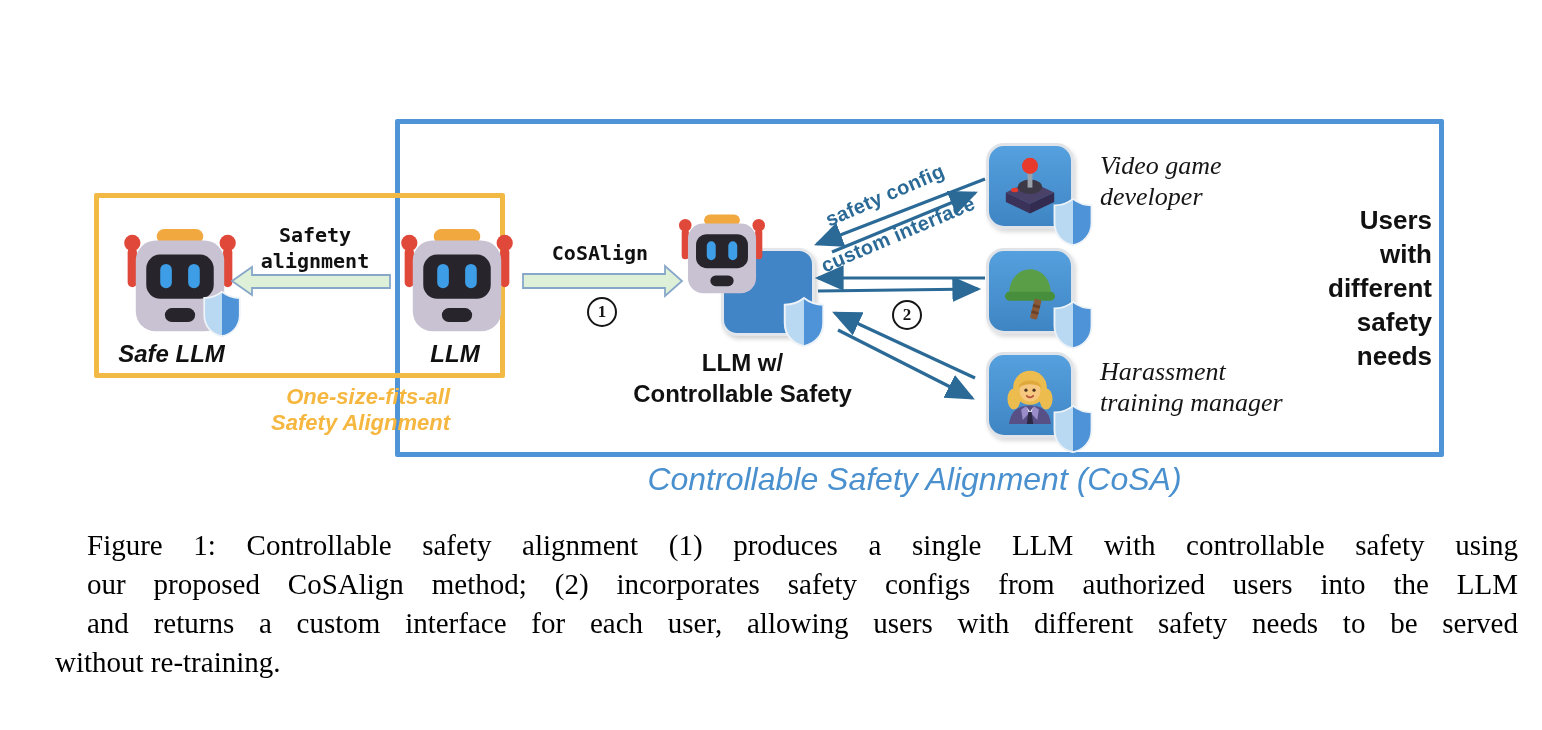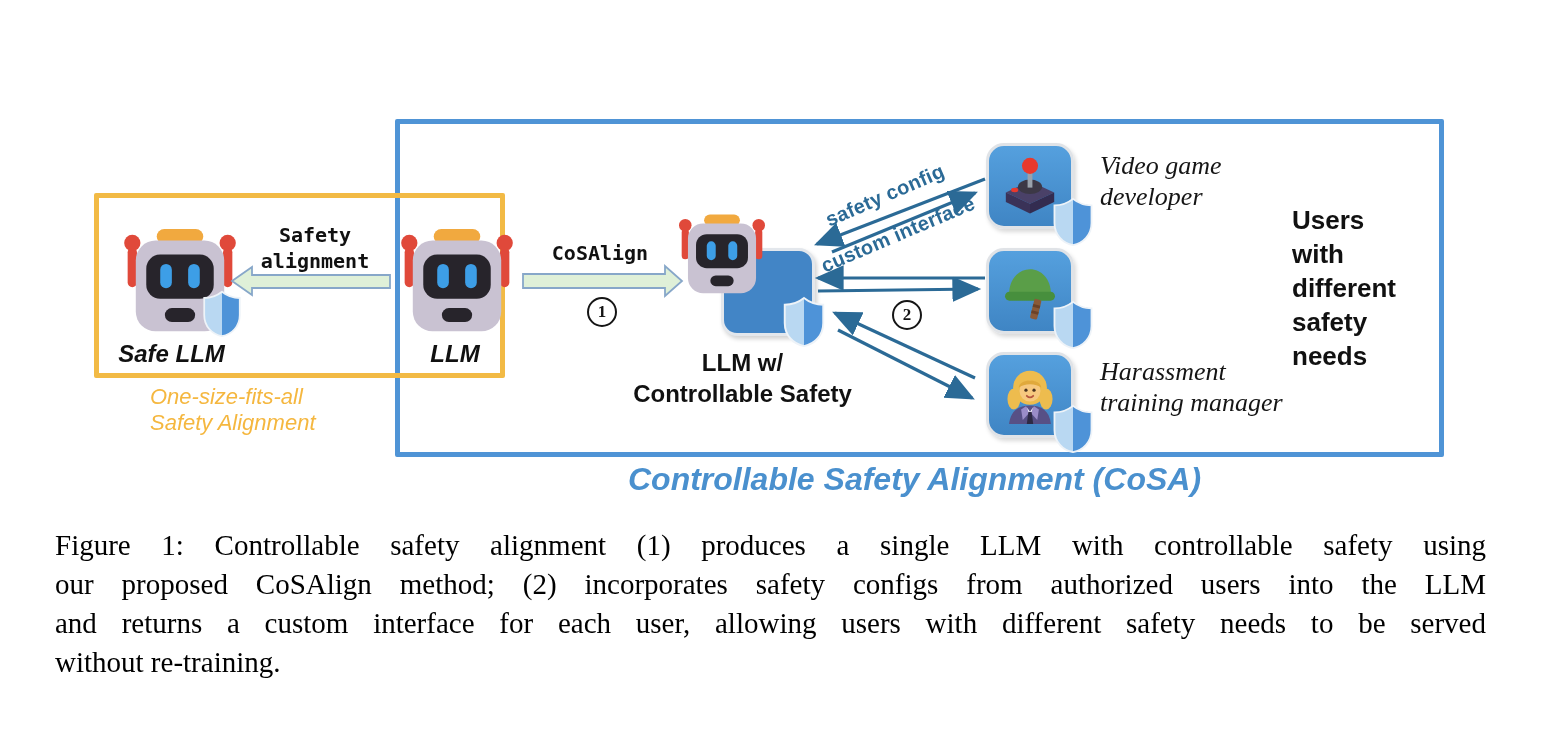--- a/index.html
+++ b/index.html
@@ -10,37 +10,37 @@
   
   .cosa-box{left:395px;top:119px;width:1039px;height:328px;border:5px solid #4f94d6;border-radius:2px;}
   .osfa-box{left:94px;top:193px;width:401px;height:175px;border:5px solid #f2ba45;border-radius:2px;}
   
   .blue-square{left:721px;top:248px;width:88px;height:82px;background:#4285c6;border:3px solid #e3e7ec;
                border-radius:16px;box-shadow:2px 3px 4px rgba(0,0,0,0.18);}
   
   .bold-label{font-weight:bold;color:#111;font-size:24px;text-align:center;font-style:italic;}
   .mono-label{font-family:"DejaVu Sans Mono","Liberation Mono",monospace;font-weight:bold;color:#111;
               font-size:20px;line-height:26px;text-align:center;}
-  .orange-note{color:#f5b73f;font-weight:normal;font-style:italic;font-size:22px;line-height:26px;text-align:left;}
+  .orange-note{color:#f5b73f;font-weight:bold;font-style:italic;font-size:22px;line-height:26px;text-align:right;}
   .model-label{font-weight:bold;color:#111;font-size:24px;line-height:31px;text-align:center;}
-  .users-note{font-weight:bold;color:#111;font-size:26px;line-height:34px;text-align:left;}
+  .users-note{font-weight:bold;color:#111;font-size:26px;line-height:34px;text-align:right;}
   .user-label{font-family:"Liberation Serif",serif;color:#151515;font-size:26px;line-height:31px;font-style:italic;}
   .teal-label{color:#2b6a96;font-weight:bold;font-size:20px;text-align:center;letter-spacing:0.3px;}
-  .cosa-title{left:395px;top:461px;width:1039px;text-align:center;color:#4a90ce;font-weight:bold;
+  .cosa-title{left:395px;top:461px;width:1039px;text-align:center;color:#4a90ce;font-weight:normal;
               font-style:italic;font-size:32px;}
   .circled-num{width:26px;height:26px;border:2.5px solid #151515;border-radius:50%;
                display:flex;align-items:center;justify-content:center;
                font-family:"Liberation Serif",serif;font-weight:bold;font-size:17px;color:#151515;background:#fff;}
   .user-card{width:82px;height:80px;border-radius:18px;border:3px solid #e0e3e7;
              background:linear-gradient(180deg,#55a0de 0%,#3f85c4 100%);
              box-shadow:2px 3px 4px rgba(0,0,0,0.15);display:flex;align-items:center;justify-content:center;}
   
   .caption-line{left:55px;width:1431px;font-family:"Liberation Serif",serif;font-size:29px;color:#000;
                 line-height:39px;}
-  .justified{text-align:justify;text-align-last:justify;}
+  .justified{text-align:justify;text-align-last:justify;margin-left:32px;}
 </style>
 </head>
 <body>
 
 <div id="stage">
 
   <div class="abs cosa-box"></div>
 
   <div class="abs osfa-box"></div>
 

